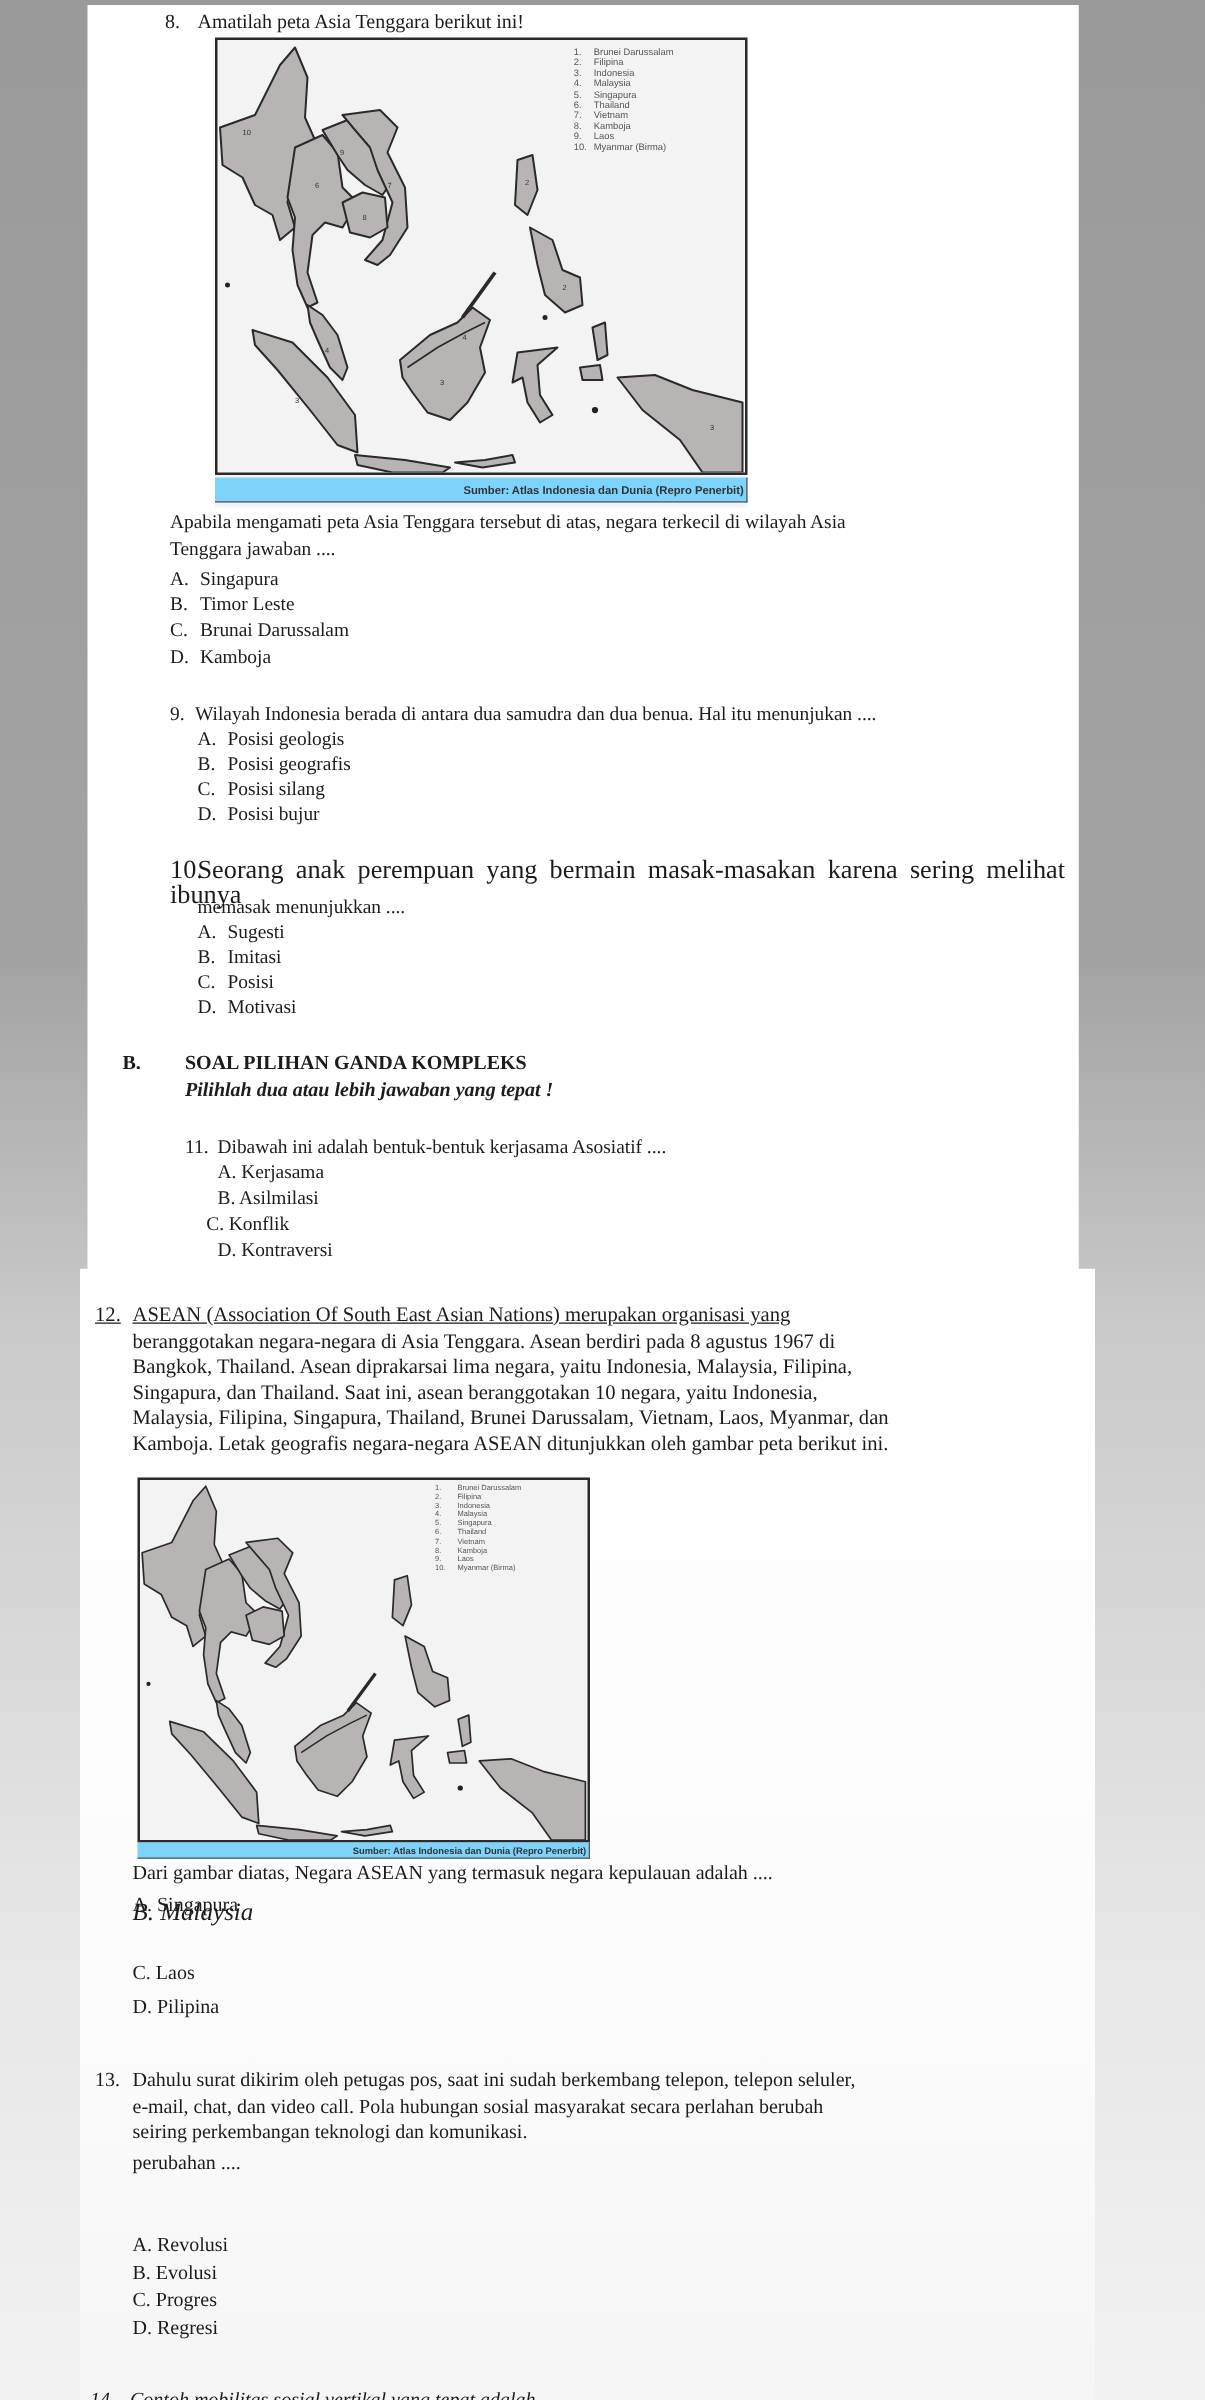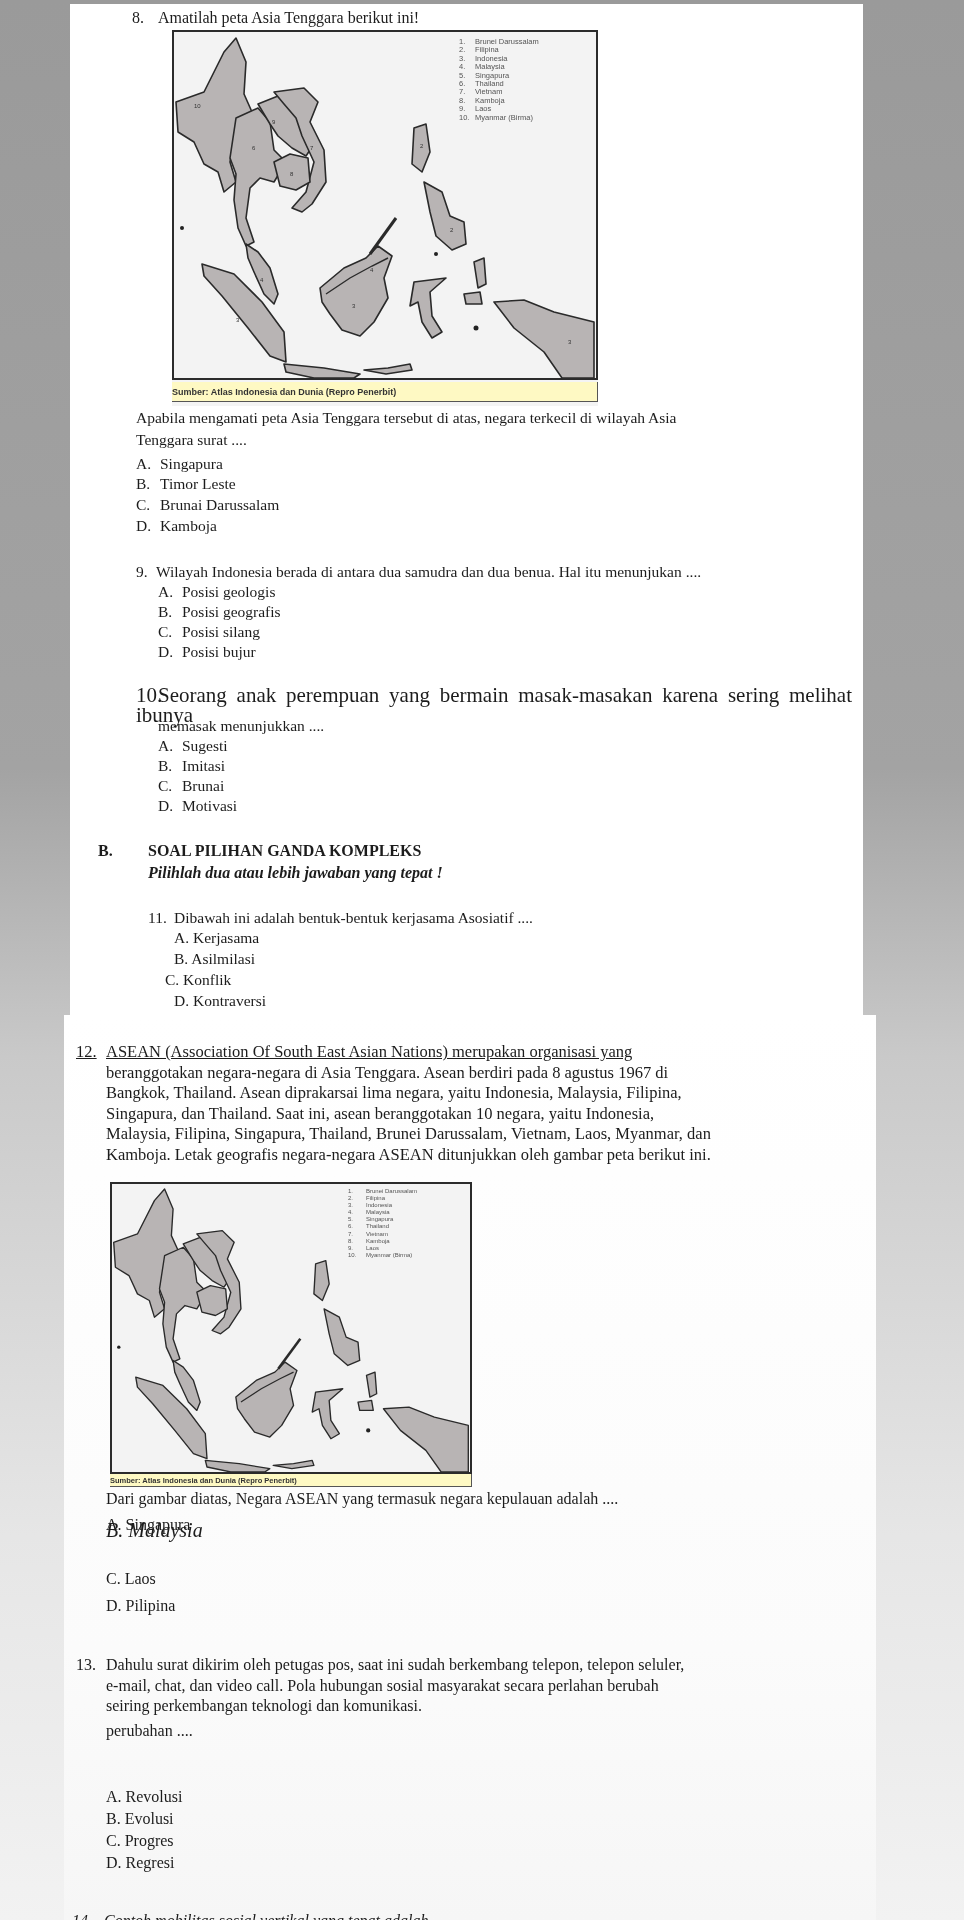--- a/index.html
+++ b/index.html
@@ -19,21 +19,21 @@
   .opt { position: absolute; font-size: 15.5px; line-height: 20px; }
   .txt { position: absolute; font-size: 15.5px; line-height: 20px; }
   .just { text-align: justify; text-align-last: left; }
 
   
   .map-fig { position: absolute; background: #f4f4f4; }
   .map-frame { position: absolute; left: 0; top: 0; border: 2px solid #2b2b2b; background: #f3f3f3; box-sizing: border-box; }
   .map-legend { position: absolute; font-family: "Liberation Sans", "DejaVu Sans", sans-serif; color: #555; }
   .map-legend .row { display: flex; }
   .map-legend .n { display: inline-block; }
-  .map-source { position: absolute; font-family: "Liberation Sans", "DejaVu Sans", sans-serif; font-weight: bold; color: #333; text-align: left; border-bottom: 1px solid #555; border-right: 1px solid #555; box-sizing: border-box; background: #fef9c3; }
+  .map-source { position: absolute; font-family: "Liberation Sans", "DejaVu Sans", sans-serif; font-weight: bold; color: #333; text-align: right; border-bottom: 1px solid #555; border-right: 1px solid #555; box-sizing: border-box; background: #7dd3fc; }
   svg.map { position: absolute; left: 0; top: 0; }
   .land { fill: #b8b4b4; stroke: #2a2a2a; stroke-width: 1.6; stroke-linejoin: round; }
   .lbl { font-family: "Liberation Sans", "DejaVu Sans", sans-serif; fill: #333; }
 
   .section-title { position: absolute; font-weight: bold; font-size: 16px; }
   .section-instr { position: absolute; font-weight: bold; font-style: italic; font-size: 16px; }
 </style>
 </head>
 <body>
 
@@ -137,41 +137,41 @@
         <div class="row">
             <span class="n" style="width:16px">10.</span>
             <span>Myanmar (Birma)</span>
           </div>
       </div>
     </div>
     <div class="map-source" style="left:0; top:352px; width:426px; height:20px; font-size:9px; line-height:20px; padding-right:2px;">Sumber: Atlas Indonesia dan Dunia (Repro Penerbit)</div>
   </div>
 
   <div class="txt" style="left:66px; top:404px; width:720px;">Apabila mengamati peta Asia Tenggara tersebut di atas, negara terkecil di wilayah Asia</div>
-  <div class="txt" style="left:66px; top:426px;">Tenggara surat ....</div>
+  <div class="txt" style="left:66px; top:426px;">Tenggara jawaban ....</div>
   <div class="opt" style="left:66px; top:450px;"><span class="q-num" style="width:24px">A.</span><span>Singapura</span></div>
   <div class="opt" style="left:66px; top:470px;"><span class="q-num" style="width:24px">B.</span><span>Timor Leste</span></div>
   <div class="opt" style="left:66px; top:491px;"><span class="q-num" style="width:24px">C.</span><span>Brunai Darussalam</span></div>
   <div class="opt" style="left:66px; top:512px;"><span class="q-num" style="width:24px">D.</span><span>Kamboja</span></div>
 
   <div class="q-head" style="left:66px; top:558px; font-size:15.5px;">
     <span class="q-num" style="width:20px">9.</span><span>Wilayah Indonesia berada di antara dua samudra dan dua benua. Hal itu menunjukan ....</span>
   </div>
   <div class="opt" style="left:88px; top:578px;"><span class="q-num" style="width:24px">A.</span><span>Posisi geologis</span></div>
   <div class="opt" style="left:88px; top:598px;"><span class="q-num" style="width:24px">B.</span><span>Posisi geografis</span></div>
   <div class="opt" style="left:88px; top:618px;"><span class="q-num" style="width:24px">C.</span><span>Posisi silang</span></div>
   <div class="opt" style="left:88px; top:638px;"><span class="q-num" style="width:24px">D.</span><span>Posisi bujur</span></div>
 
   <div class="q-head just" style="left:66px; top:681px; width:716px; font-size:21px;">
     <span class="q-num" style="width:22px">10.</span><span>Seorang anak perempuan yang bermain masak-masakan karena sering melihat ibunya</span>
   </div>
   <div class="txt" style="left:88px; top:712px;font-family:Liberation Serif, serif;">memasak menunjukkan ....</div>
   <div class="opt" style="left:88px; top:732px;"><span class="q-num" style="width:24px">A.</span><span>Sugesti</span></div>
   <div class="opt" style="left:88px; top:752px;"><span class="q-num" style="width:24px">B.</span><span>Imitasi</span></div>
-  <div class="opt" style="left:88px; top:772px;"><span class="q-num" style="width:24px">C.</span><span>Brunai</span></div>
+  <div class="opt" style="left:88px; top:772px;"><span class="q-num" style="width:24px">C.</span><span>Posisi</span></div>
   <div class="opt" style="left:88px; top:792px;"><span class="q-num" style="width:24px">D.</span><span>Motivasi</span></div>
 
   <div class="section-title" style="left:28px; top:838px;">
     <span style="display:inline-block; width:50px;">B.</span><span>SOAL PILIHAN GANDA KOMPLEKS</span>
   </div>
   <div class="section-instr" style="left:78px; top:860px;">Pilihlah dua atau lebih jawaban yang tepat !</div>
 
   <div class="q-head" style="left:78px; top:904px; font-size:15.5px;">
     <span class="q-num" style="width:26px">11.</span><span>Dibawah ini adalah bentuk-bentuk kerjasama Asosiatif ....</span>
   </div>

